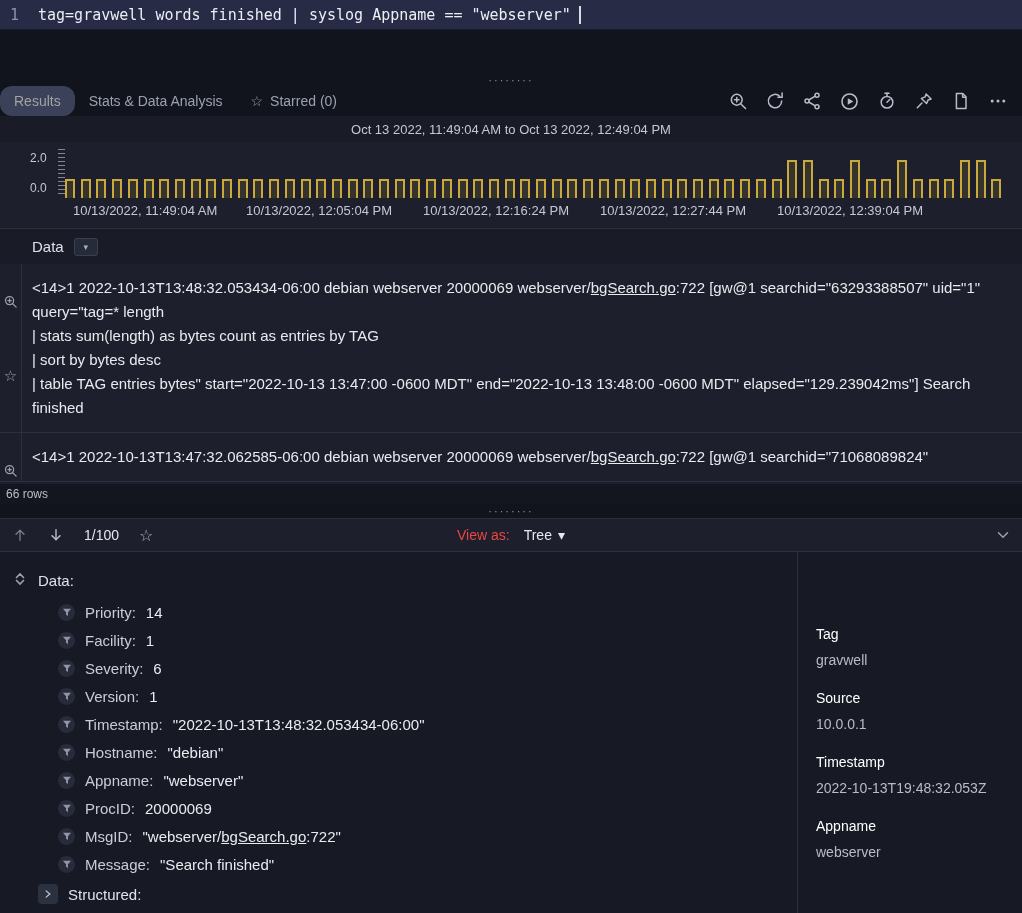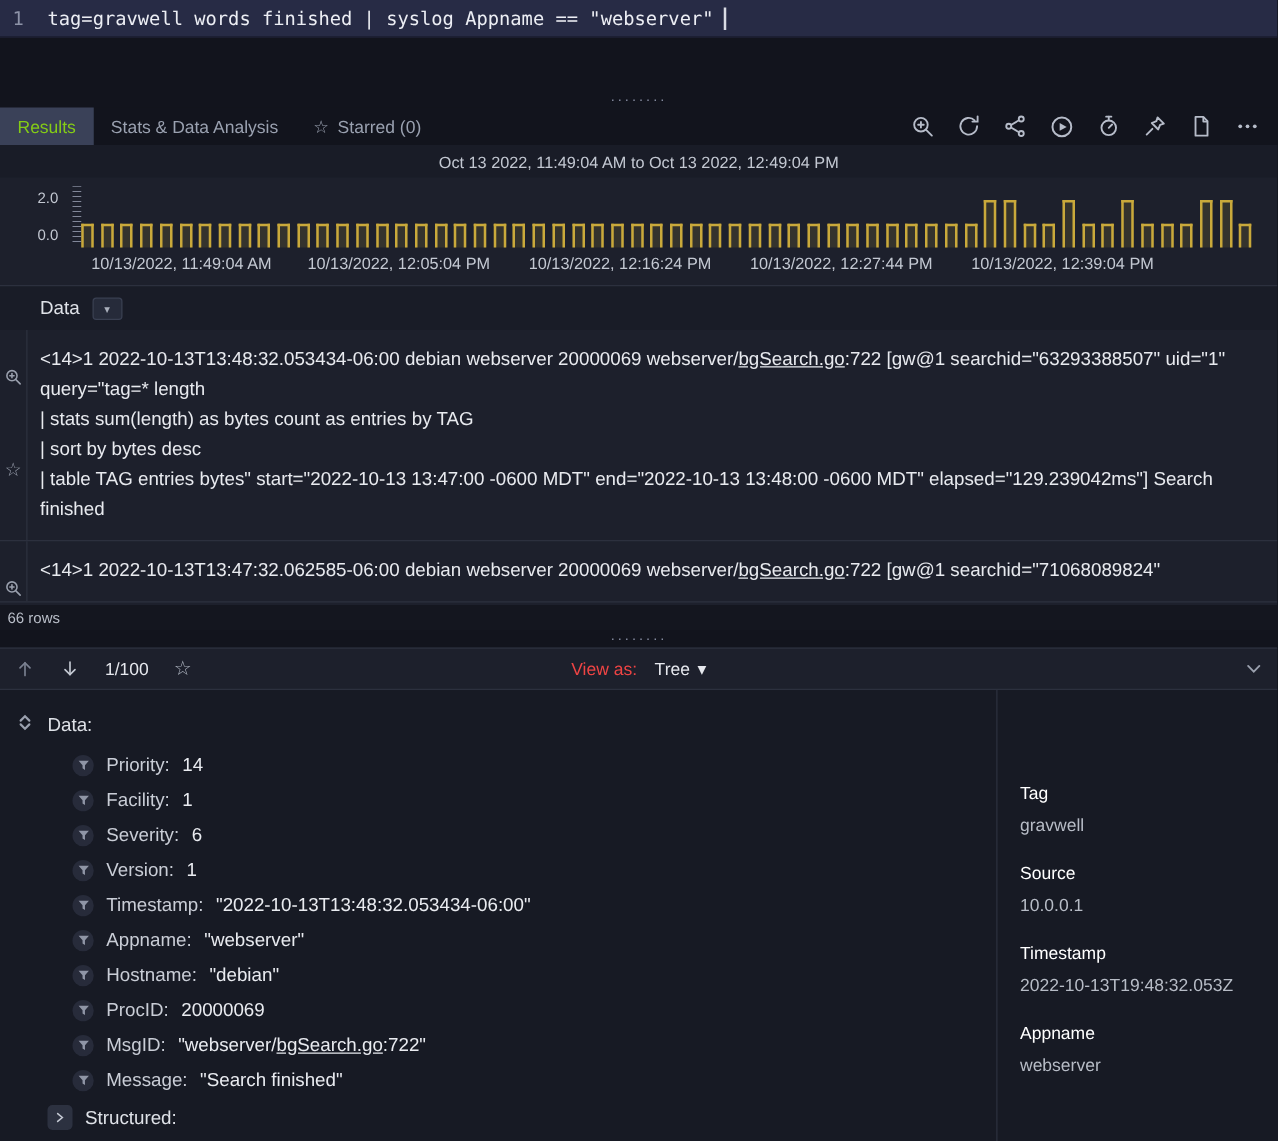--- a/index.html
+++ b/index.html
@@ -17,21 +17,21 @@
 
   
   .gap1 { height:56px; position:relative; }
   .drag-dots { color:#8d93a8; font-size:11px; letter-spacing:2px; text-align:center; cursor:row-resize; line-height:12px; }
   .gap1 .drag-dots { position:absolute; bottom:0; left:0; right:0; }
   .drag-row { height:14px; display:flex; align-items:center; justify-content:center; background:#12141d; }
 
   
   .tabbar { height:30px; display:flex; align-items:stretch; background:#12141d; }
   .tab { display:flex; align-items:center; padding:0 14px; font-size:14px; color:#9aa1b0; cursor:pointer; }
-  .tab.active { background:#3a4158; color:#84cc16; }
+  .tab.active { background:#3a4158; color:#a3a3a3;border-radius:12px; }
   .tab .star-glyph { margin-right:7px; font-size:14px; color:#9aa1b0; }
   .toolbar { margin-left:auto; display:flex; align-items:center; gap:17px; padding-right:14px; }
   .tool-icon { display:flex; align-items:center; cursor:pointer; }
   .tool-icon svg { display:block; }
 
   
   .panel { background:#1d202c; display:flex; flex-direction:column; flex:1; min-height:0; }
   .timeframe { height:26px; display:flex; align-items:center; justify-content:center;
     font-size:13px; color:#c3c8d2; background:#191c27; }
   .chart { position:relative; height:56px; }
@@ -398,31 +398,31 @@
           </span>
         <span class="flabel">Timestamp:</span>
         <span class="fvalue">"2022-10-13T13:48:32.053434-06:00"</span>
       </div>
       <div class="field-row">
         <span class="funnel">
             <svg width="12" height="12" viewBox="0 0 16 16">
               <path d="M2.5 3.5h11l-4.2 4.7v5l-2.6-1.6V8.2z" fill="#8f95a6"></path>
             </svg>
           </span>
+        <span class="flabel">Hostname:</span>
+        <span class="fvalue">"debian"</span>
+      </div>
+      <div class="field-row">
+        <span class="funnel">
+            <svg width="12" height="12" viewBox="0 0 16 16">
+              <path d="M2.5 3.5h11l-4.2 4.7v5l-2.6-1.6V8.2z" fill="#8f95a6"></path>
+            </svg>
+          </span>
         <span class="flabel">Appname:</span>
         <span class="fvalue">"webserver"</span>
-      </div>
-      <div class="field-row">
-        <span class="funnel">
-            <svg width="12" height="12" viewBox="0 0 16 16">
-              <path d="M2.5 3.5h11l-4.2 4.7v5l-2.6-1.6V8.2z" fill="#8f95a6"></path>
-            </svg>
-          </span>
-        <span class="flabel">Hostname:</span>
-        <span class="fvalue">"debian"</span>
       </div>
       <div class="field-row">
         <span class="funnel">
             <svg width="12" height="12" viewBox="0 0 16 16">
               <path d="M2.5 3.5h11l-4.2 4.7v5l-2.6-1.6V8.2z" fill="#8f95a6"></path>
             </svg>
           </span>
         <span class="flabel">ProcID:</span>
         <span class="fvalue">20000069</span>
       </div>

